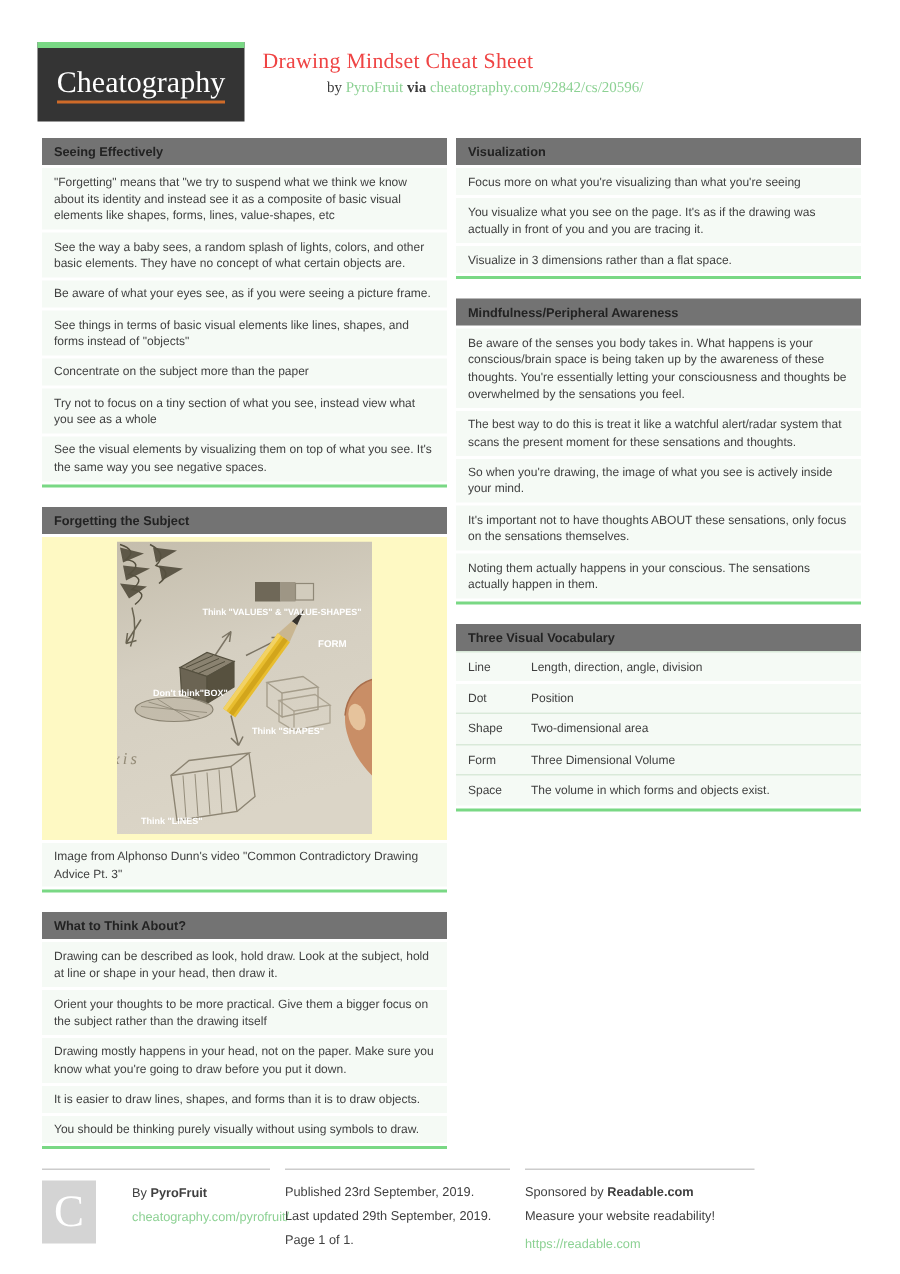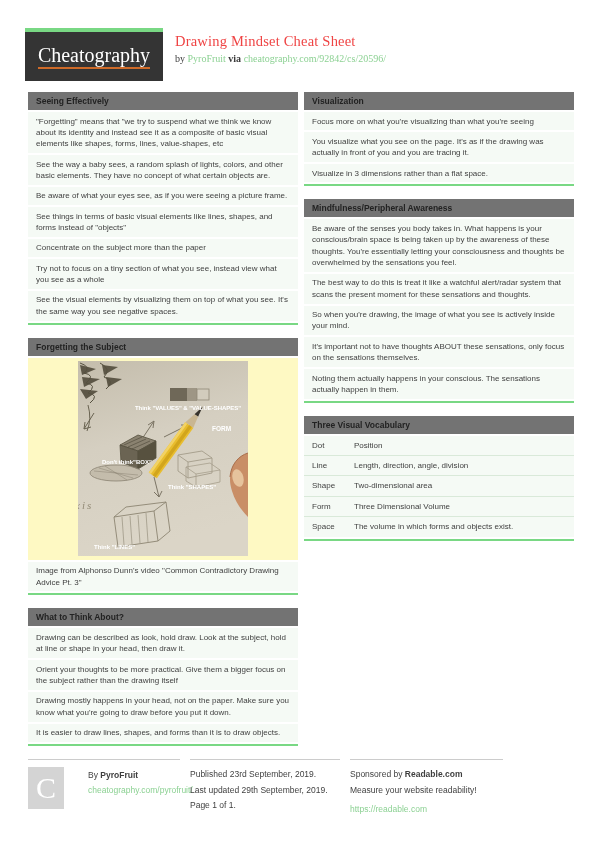--- a/index.html
+++ b/index.html
@@ -14,21 +14,21 @@
     background:#343434; border-top:4px solid #79d884; width:138px; height:49px;
     display:flex; align-items:center; justify-content:center; cursor:pointer;
   }
   .logo-text {
     font-family:"Liberation Serif", serif; color:#fff; font-size:20px; line-height:1;
     border-bottom:2px solid #cf6b29; padding-bottom:2px;
   }
   .title-block { margin-left:12px; padding-top:5px; }
   .title { margin:0; font-family:"Liberation Serif", serif; font-weight:normal;
            color:#ef4444; font-size:14.5px; letter-spacing:0.2px; }
-  .byline { font-size:10px; color:#3b3b3b; margin-top:3px; font-family:"Liberation Serif", serif; }
+  .byline { font-size:10px; color:#3b3b3b; margin-top:3px; font-family:"Liberation Serif", serif;margin-left:43px; }
   .byline .via { font-weight:bold; }
   a.green { color:#8cd193; text-decoration:none; cursor:pointer; }
 
   
   .columns { display:flex; gap:6px; margin:11px 26px 0 28px; flex:1; align-items:flex-start; }
   .col { width:270px; }
   .card { margin-bottom:13px; border-bottom:2px solid #79d884; }
   .card-header {
     background:#737373; padding:4px 8px; font-size:8.5px; font-weight:bold; color:#222;
   }
@@ -183,20 +183,21 @@
         </div>
         <div class="row caption-row">Image from Alphonso Dunn's video "Common Contradictory Drawing Advice Pt. 3"</div>
       </div>
 
       <div class="card">
         <div class="card-header">What to Think About?</div>
         <div class="row">Drawing can be described as look, hold draw. Look at the subject, hold at line or shape in your head, then draw it.</div>
         <div class="row">Orient your thoughts to be more practical. Give them a bigger focus on the subject rather than the drawing itself</div>
         <div class="row">Drawing mostly happens in your head, not on the paper. Make sure you know what you're going to draw before you put it down.</div>
         <div class="row">It is easier to draw lines, shapes, and forms than it is to draw objects.</div>
+        <div class="row">You should be thinking purely visually without using symbols to draw.</div>
       </div>
     </div>
 
     <div class="col">
 
       <div class="card">
         <div class="card-header">Visualization</div>
         <div class="row">Focus more on what you're visualizing than what you're seeing</div>
         <div class="row">You visualize what you see on the page. It's as if the drawing was actually in front of you and you are tracing it.</div>
         <div class="row">Visualize in 3 dimensions rather than a flat space.</div>
@@ -206,27 +207,27 @@
         <div class="card-header">Mindfulness/Peripheral Awareness</div>
         <div class="row">Be aware of the senses you body takes in. What happens is your conscious/brain space is being taken up by the awareness of these thoughts. You're essentially letting your consciousness and thoughts be overwhelmed by the sensations you feel.</div>
         <div class="row">The best way to do this is treat it like a watchful alert/radar system that scans the present moment for these sensations and thoughts.</div>
         <div class="row">So when you're drawing, the image of what you see is actively inside your mind.</div>
         <div class="row">It's important not to have thoughts ABOUT these sensations, only focus on the sensations themselves.</div>
         <div class="row">Noting them actually happens in your conscious. The sensations actually happen in them.</div>
       </div>
 
       <div class="card">
         <div class="card-header">Three Visual Vocabulary</div>
+        <div class="t-row">
+          <div class="t-term">Line</div>
+          <div class="t-def">Length, direction, angle, division</div>
+        </div>
         <div class="t-row first">
           <div class="t-term">Dot</div>
           <div class="t-def">Position</div>
-        </div>
-        <div class="t-row">
-          <div class="t-term">Line</div>
-          <div class="t-def">Length, direction, angle, division</div>
         </div>
         <div class="t-row">
           <div class="t-term">Shape</div>
           <div class="t-def">Two-dimensional area</div>
         </div>
         <div class="t-row">
           <div class="t-term">Form</div>
           <div class="t-def">Three Dimensional Volume</div>
         </div>
         <div class="t-row">

